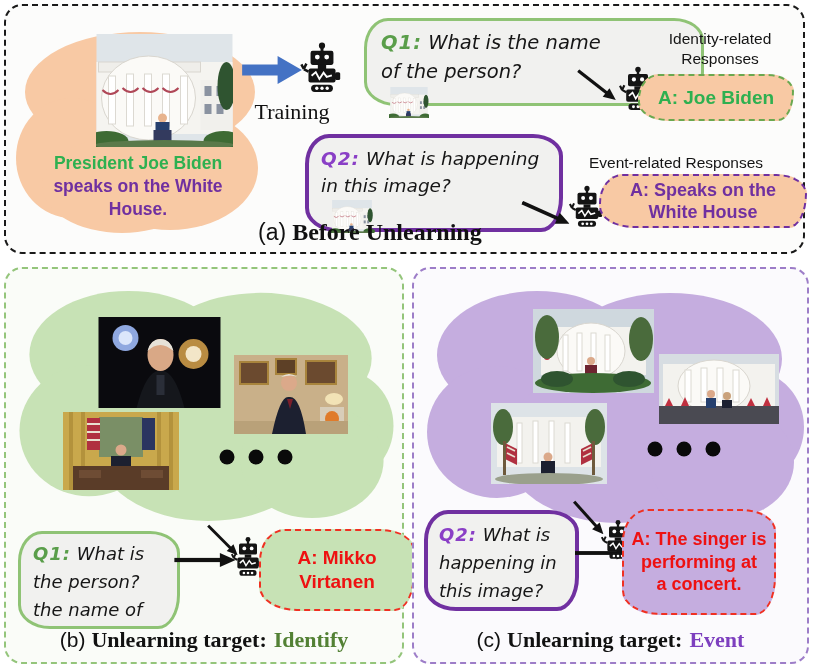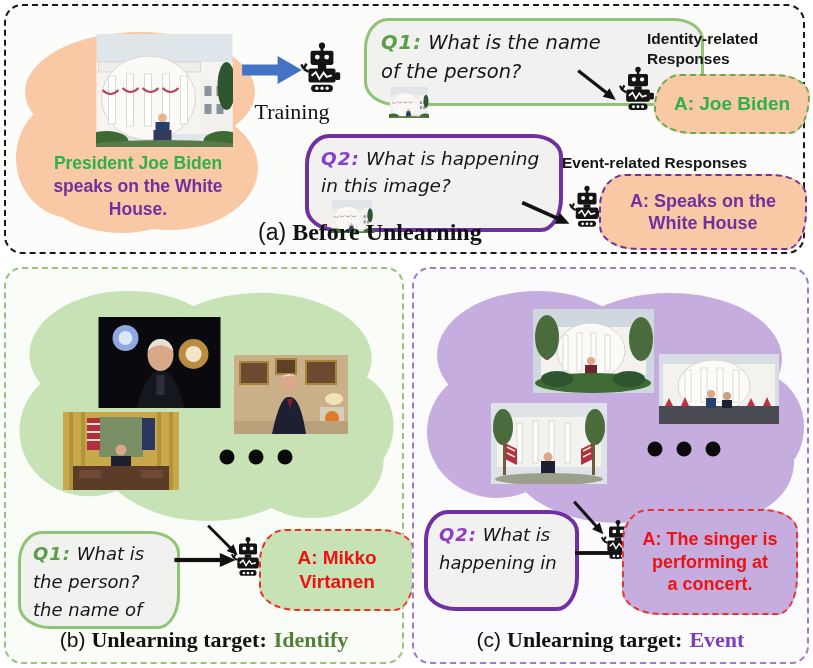--- a/index.html
+++ b/index.html
@@ -23,21 +23,21 @@
   
   .ans{position:absolute;box-sizing:border-box;display:flex;flex-direction:column;
        justify-content:center;align-items:center;font-weight:700;text-align:center;
        font-family:"Liberation Sans",sans-serif;line-height:1.25;
        border-radius:26px 34px 20px 38px / 32px 22px 38px 24px;}
   .ans-identity{background:#f8c9a4;border:2.5px dashed #6aa84f;color:#2eb050;font-size:19px;}
   .ans-event{background:#f8c9a4;border:2.5px dashed #7030a0;color:#7030a0;font-size:18px;}
   .ans-red-b{background:#c7e2b5;border:2.5px dashed #f03022;color:#ee1111;font-size:19px;}
   .ans-red-c{background:#c5addf;border:2.5px dashed #f03022;color:#ee1111;font-size:18px;}
   
-  .resp-header{position:absolute;text-align:left;color:#151515;font-size:15.5px;line-height:1.3;font-weight:700;}
+  .resp-header{position:absolute;text-align:center;color:#151515;font-size:15.5px;line-height:1.3;font-weight:400;}
   .panel-title{position:absolute;color:#111;white-space:nowrap;}
   .title-prefix{font-family:"Liberation Sans",sans-serif;font-size:23px;font-weight:400;}
   .title-serif{font-family:"Liberation Serif",serif;font-weight:700;font-size:24px;margin-left:6px;}
   .title-b,.title-c{left:0;width:100%;text-align:center;top:358px;}
   .title-b .title-prefix,.title-c .title-prefix{font-size:21px;}
   .title-b .title-serif,.title-c .title-serif{font-size:22px;}
   .target-identify{color:#538135;text-align:right;}
   .target-event{color:#7d3fbf;text-align:right;}
   
   .blob-caption{position:absolute;text-align:center;font-weight:700;font-size:17.5px;line-height:1.3;}
@@ -255,21 +255,21 @@
     </div>
 
     <div class="abs rot" style="left:572px;top:58px;transform:rotate(38deg)">
       <svg width="48" height="13" preserveAspectRatio="none">
           <use href="#sym-harrow"></use>
         </svg>
     </div>
     <svg class="abs" style="left:612px;top:60px" width="40" height="46">
         <use href="#sym-robot"></use>
       </svg>
-    <div class="ans ans-identity" style="left:648px;top:68px;width:156px;height:60px">
+    <div class="ans ans-identity" style="left:632px;top:68px;width:156px;height:47px">
       <span>A: Joe Biden</span>
     </div>
 
     <div class="qbubble" style="left:299px;top:128px;width:258px;height:98px;border:4.5px solid #7030a0;padding:8px 16px 6px 12px;font-size:18.5px;line-height:1.45">
       <div class="qline"><span class="qlabel purple-label">Q2:</span>
         <span>What is happening</span></div>
       <div class="qline"><span>in this image?</span>
         <svg class="thumb" width="46" height="33" preserveAspectRatio="none">
             <use href="#sym-wh"></use>
           </svg></div>
@@ -278,21 +278,21 @@
     <div class="resp-header" style="left:556px;top:147px;width:228px;white-space:nowrap">Event-related Responses</div>
 
     <div class="abs rot" style="left:516px;top:190px;transform:rotate(24deg)">
       <svg width="52" height="13" preserveAspectRatio="none">
           <use href="#sym-harrow"></use>
         </svg>
     </div>
     <svg class="abs" style="left:562px;top:178px" width="38" height="46">
         <use href="#sym-robot"></use>
       </svg>
-    <div class="ans ans-event" style="left:593px;top:168px;width:208px;height:76px">
+    <div class="ans ans-event" style="left:593px;top:168px;width:208px;height:54px">
       <span>A: Speaks on the</span>
       <span>White House</span>
     </div>
 
     <div class="panel-title" style="left:252px;top:213px">
       <span class="title-prefix">(a)</span><span class="title-serif">Before Unlearning</span>
     </div>
   </div>
 
   <div class="panel panel-b">
@@ -356,36 +356,37 @@
         <use href="#sym-c3"></use>
       </svg>
     <svg class="abs" style="left:232px;top:172px;color:#0a0a0a" width="76" height="16">
         <use href="#sym-dots"></use>
       </svg>
 
     <div class="qbubble" style="left:10px;top:241px;width:155px;height:101px;border:4.5px solid #7030a0;padding:7px 6px 22px 11px;font-size:18px;line-height:1.55">
       <div class="qline"><span class="qlabel purple-label">Q2:</span>
         <span>What is</span></div>
       <div class="qline">happening in</div>
+      <div class="qline">this image?</div>
     </div>
 
     <div class="abs" style="left:161px;top:277px">
       <svg width="56" height="14" preserveAspectRatio="none">
           <use href="#sym-harrow"></use>
         </svg>
     </div>
     <div class="abs rot" style="left:160px;top:226px;transform:rotate(48deg)">
       <svg width="44" height="13" preserveAspectRatio="none">
           <use href="#sym-harrow"></use>
         </svg>
     </div>
     <svg class="abs" style="left:186px;top:248px" width="36" height="46">
         <use href="#sym-robot"></use>
       </svg>
-    <div class="ans ans-red-c" style="left:208px;top:240px;width:176px;height:106px">
+    <div class="ans ans-red-c" style="left:208px;top:240px;width:154px;height:106px">
       <span>A: The singer is</span>
       <span>performing at</span>
       <span>a concert.</span>
     </div>
 
     <div class="panel-title title-c">
       <span class="title-prefix">(c)</span><span class="title-serif">Unlearning target:</span><span class="title-serif target-event" style="margin-left:7px">Event</span>
     </div>
   </div>
 

